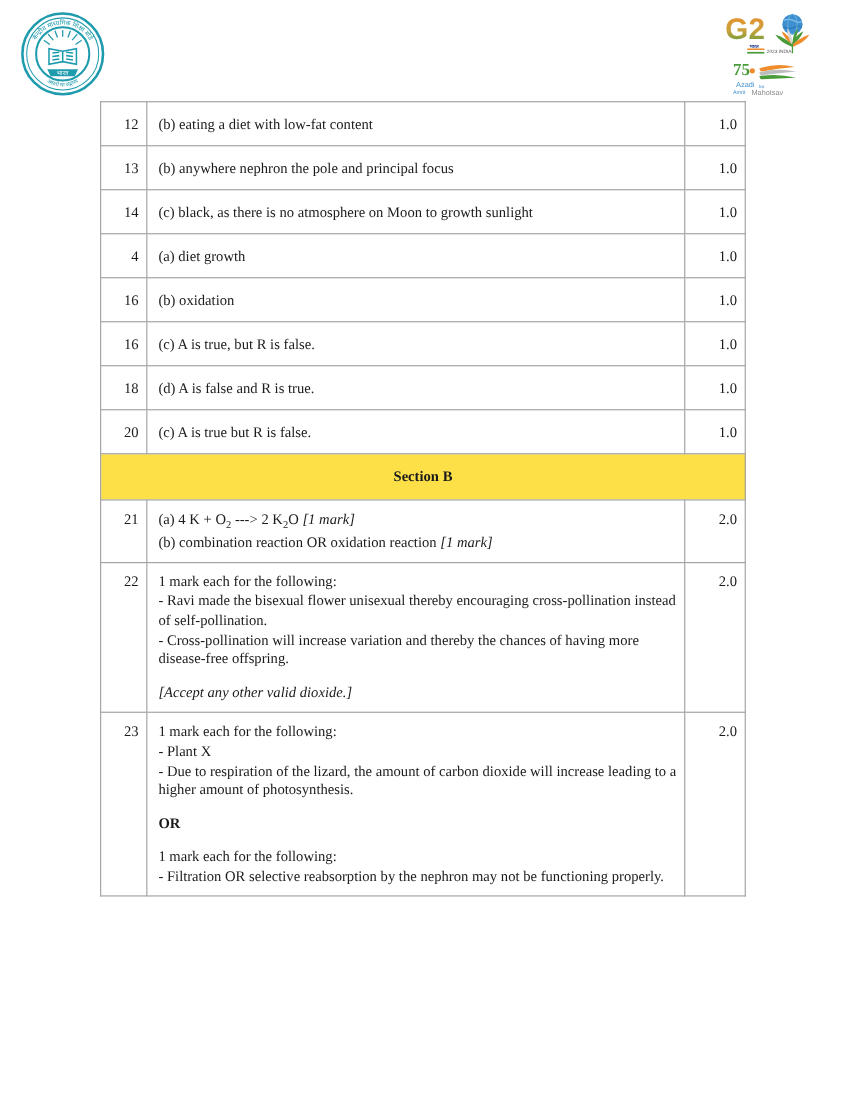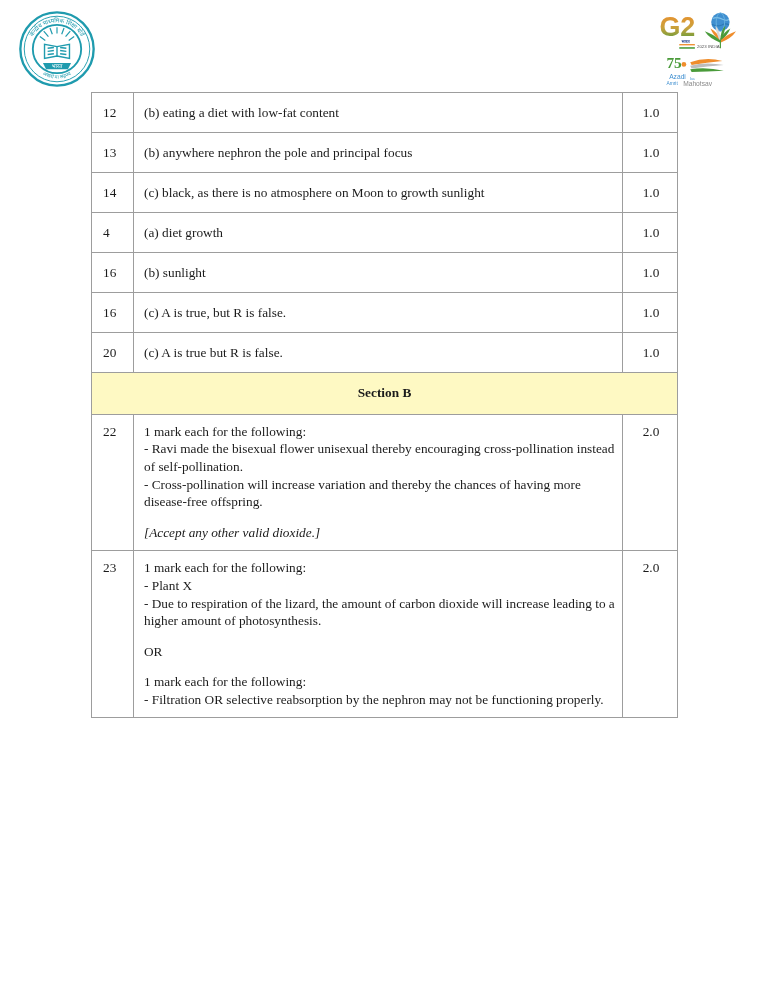--- a/index.html
+++ b/index.html
@@ -55,45 +55,45 @@
     vertical-align: top;
     padding: 8px 7px 9px 9px;
     font-size: 13.3px;
     line-height: 1.33;
   }
   col.c-no    { width: 42px; }
   col.c-ans   { width: 489px; }
   col.c-marks { width: 55px; }
 
   td.qno {
-    text-align: left;
+    text-align: right;
     padding-left: 11px;
     white-space: nowrap;
   }
   td.marks {
-    text-align: center;
+    text-align: right;
     padding-left: 9px;
     white-space: nowrap;
   }
   td.ans { padding-left: 10px; }
 
   tr.mcq td { height: 40px; padding-top: 11px; }
 
   td.section-head {
-    background: #fef9c3;
+    background: #fde047;
     text-align: center;
     font-weight: bold;
     padding: 11px 0 12px 0;
     font-size: 13.3px;
   }
 
   .ans p { margin: 0; }
   .ans .blank { height: 0.95em; }
   .ital { font-style: italic; }
-  .bold { font-weight: normal; margin-top: 24px; }
+  .bold { font-weight: bold; margin-top: 24px; }
   sub { font-size: 0.72em; }
 </style>
 </head>
 <body>
 
 <div class="page-header">
 
   <div class="cbse-logo">
     <svg viewBox="0 0 100 100" width="78" height="78" aria-hidden="true">
       <circle cx="50" cy="50" r="47" fill="none" stroke="#1f9bae" stroke-width="3"></circle>
@@ -215,40 +215,55 @@
       <tr class="mcq">
         <td class="qno">4</td>
         <td class="ans">
           <p>(a) diet growth</p>
         </td>
         <td class="marks">1.0</td>
       </tr>
       <tr class="mcq">
         <td class="qno">16</td>
         <td class="ans">
-          <p>(b) sunlight</p>
+          <p>(b) oxidation</p>
         </td>
         <td class="marks">1.0</td>
       </tr>
       <tr class="mcq">
         <td class="qno">16</td>
         <td class="ans">
           <p>(c) A is true, but R is false.</p>
         </td>
         <td class="marks">1.0</td>
       </tr>
       <tr class="mcq">
+        <td class="qno">18</td>
+        <td class="ans">
+          <p>(d) A is false and R is true.</p>
+        </td>
+        <td class="marks">1.0</td>
+      </tr>
+      <tr class="mcq">
         <td class="qno">20</td>
         <td class="ans">
           <p>(c) A is true but R is false.</p>
         </td>
         <td class="marks">1.0</td>
       </tr>
       <tr>
         <td class="section-head" colspan="3">Section B</td>
+      </tr>
+      <tr>
+        <td class="qno">21</td>
+        <td class="ans">
+          <p>(a) 4 K + O<sub>2</sub> ---&gt; 2 K<sub>2</sub>O <span class="ital">[1 mark]</span></p>
+          <p>(b) combination reaction OR oxidation reaction <span class="ital">[1 mark]</span></p>
+        </td>
+        <td class="marks">2.0</td>
       </tr>
       <tr>
         <td class="qno">22</td>
         <td class="ans">
           <p>1 mark each for the following:</p>
           <p>- Ravi made the bisexual flower unisexual thereby encouraging cross-pollination instead of self-pollination.</p>
           <p>- Cross-pollination will increase variation and thereby the chances of having more disease-free offspring.</p>
           <div class="blank"></div>
           <p><span class="ital">[Accept any other valid dioxide.]</span></p>
         </td>

